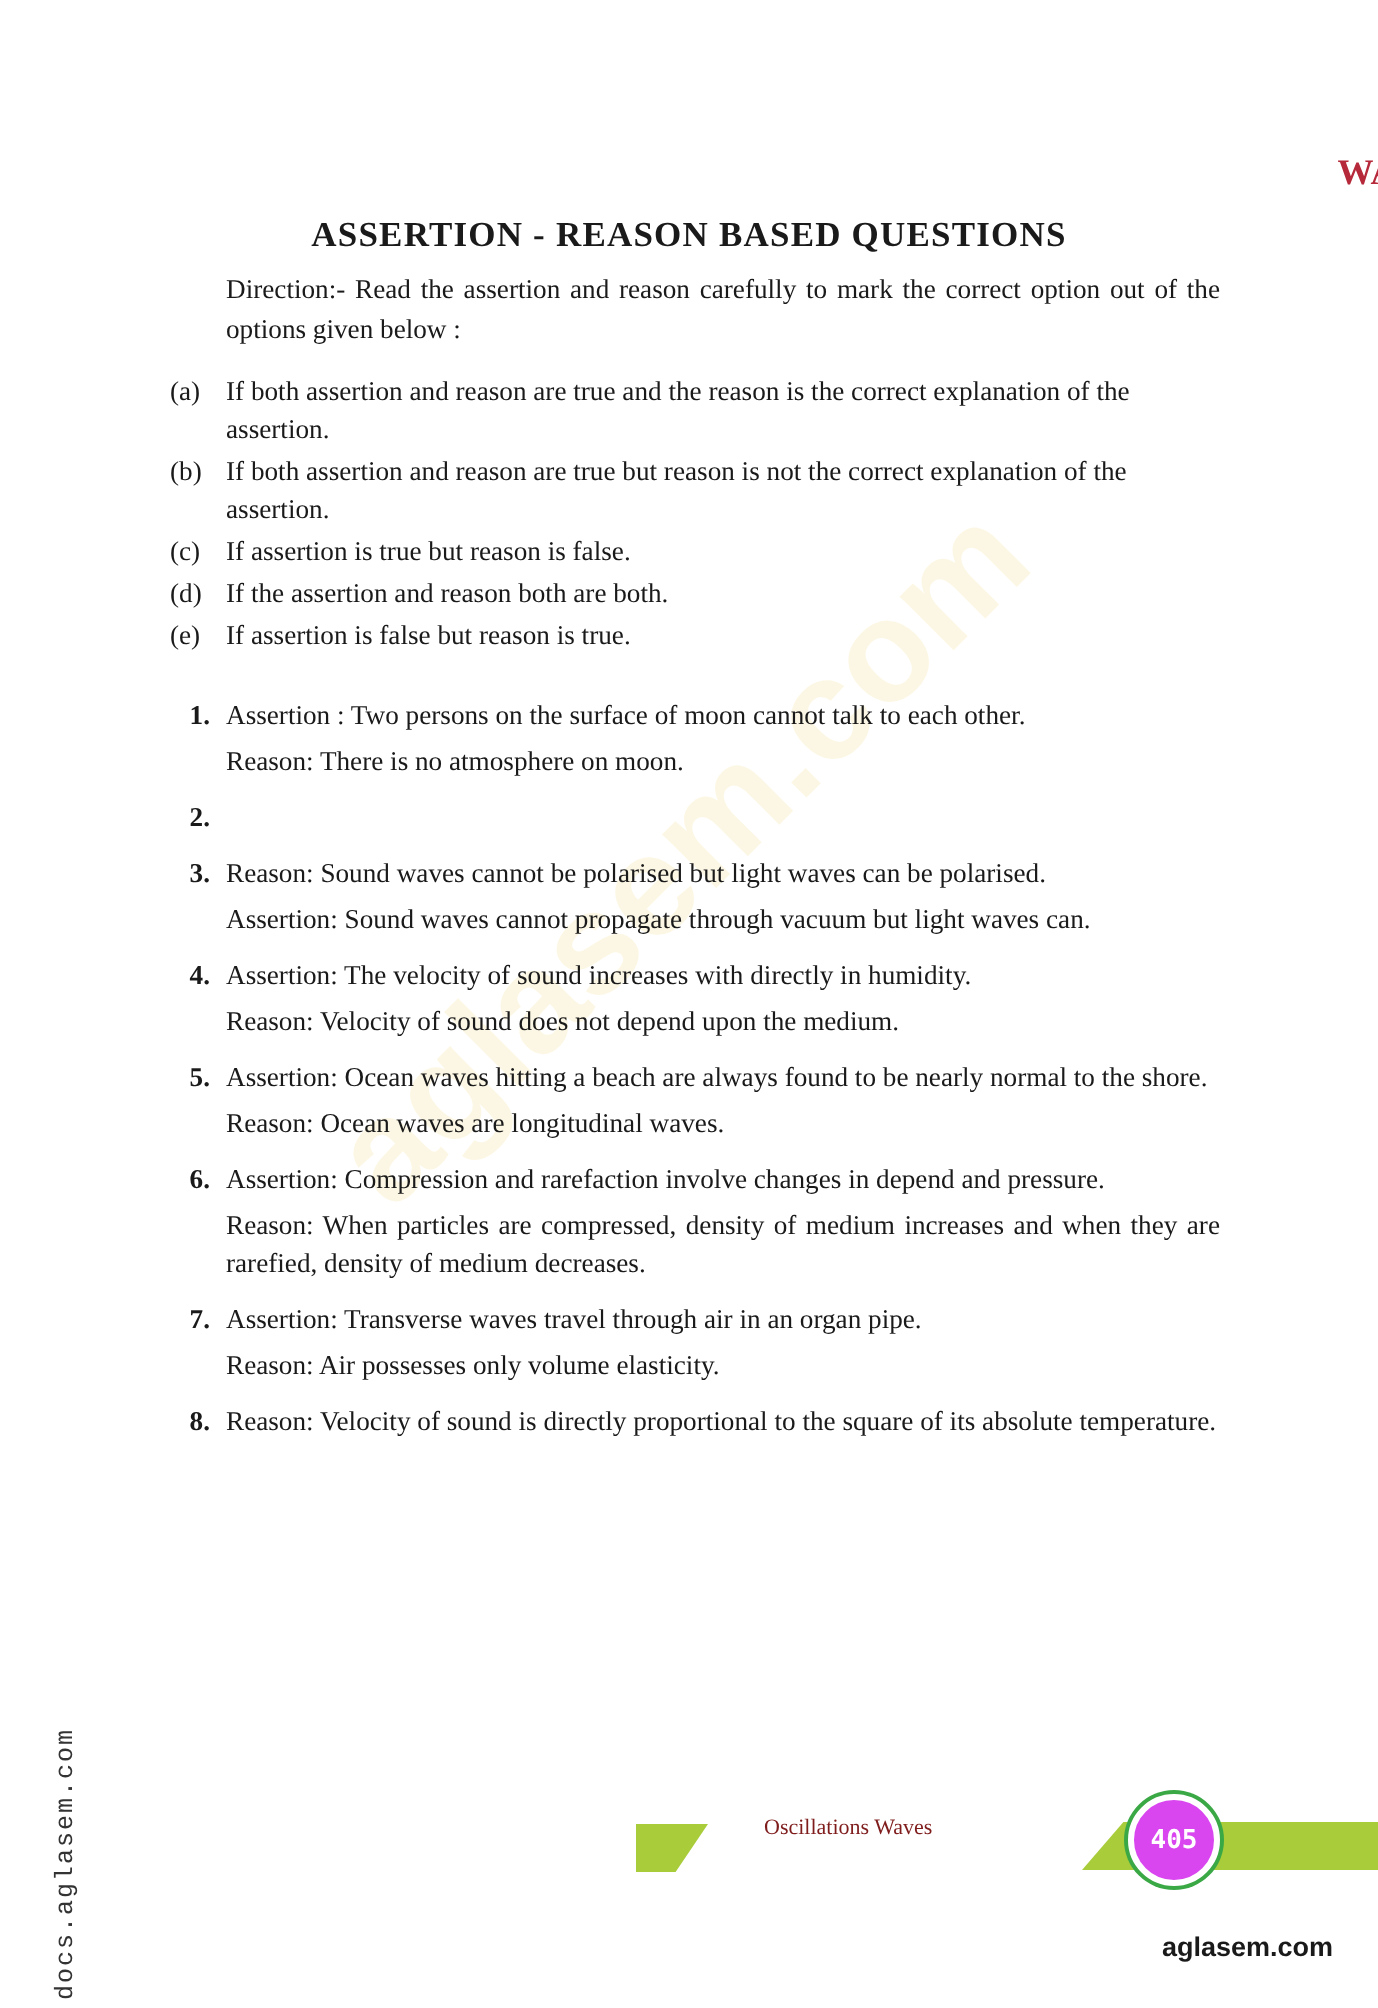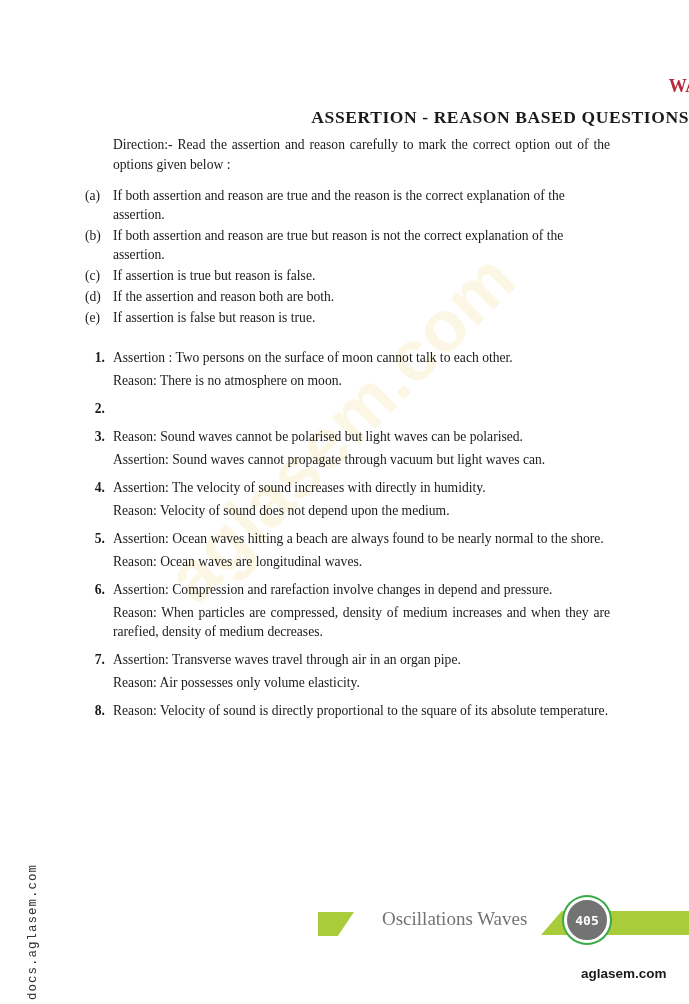--- a/index.html
+++ b/index.html
@@ -15,21 +15,21 @@
     font-family: "Liberation Sans", sans-serif; font-weight: bold;
     font-size: 72px; color: #fbf1cf; opacity: 0.55; white-space: nowrap;
     pointer-events: none;
   }
   .title {
     position: absolute; top: 76px; left: 0; width: 689px; text-align: right;
     font-family: "Liberation Serif", serif; font-weight: bold; font-size: 18px;
     color: #b5293a; letter-spacing: 0.5px; padding-left: 44px;
   }
   .subtitle {
-    position: absolute; top: 107px; left: 0; width: 689px; text-align: right;
+    position: absolute; top: 107px; left: 0; width: 689px; text-align: center;
     font-family: "Liberation Serif", serif; font-weight: bold; font-size: 17.5px;
     color: #1a1a1a; letter-spacing: 0.6px;
   }
   .direction {
     position: absolute; top: 135px; left: 113px; width: 497px;
     font-size: 13.6px; line-height: 20px; text-align: justify;
     font-family: "Liberation Serif", serif;
   }
   .options { position: absolute; top: 186px; left: 85px; width: 525px; }
   .option {
@@ -47,29 +47,29 @@
   .q .num span { display: inline-block; width: 20px; text-align: right; margin-right: 8px; }
   .q .body { flex: 1; text-align: justify; }
   .q .line { margin-bottom: 4px; }
   .q .line:last-child { margin-bottom: 0; }
   .footer-left-shape {
     position: absolute; top: 912px; left: 318px; width: 36px; height: 24px;
     background: #a8cc3a; clip-path: polygon(0 0, 100% 0, 55% 100%, 0 100%);
   }
   .footer-label {
     position: absolute; top: 908px; left: 382px;
-    font-family: "Liberation Serif", serif; font-size: 19px; color: #737373;
+    font-family: "Liberation Serif", serif; font-size: 11px; color: #7f1d1d;
   }
   .footer-bar {
     position: absolute; top: 911px; left: 541px; width: 148px; height: 24px;
     background: #a8cc3a; clip-path: polygon(14% 0, 100% 0, 100% 100%, 0 100%);
   }
   .page-badge {
     position: absolute; top: 897px; left: 564px; width: 46px; height: 46px;
-    border-radius: 50%; background: #737373; border: 3px solid #ffffff;
+    border-radius: 50%; background: #d946ef; border: 3px solid #ffffff;
     box-shadow: 0 0 0 2px #3aa845; box-sizing: border-box;
     display: flex; align-items: center; justify-content: center;
     color: #ffffff; font-family: "DejaVu Sans Mono", monospace; font-weight: bold; font-size: 13px;
   }
   .site-mark {
     position: absolute; top: 966px; left: 581px;
     font-family: "Liberation Sans", sans-serif; font-weight: bold; font-size: 13.5px; color: #1a1a1a;
   }
   .side-mark {
     position: absolute; left: 26px; top: 1000px;

